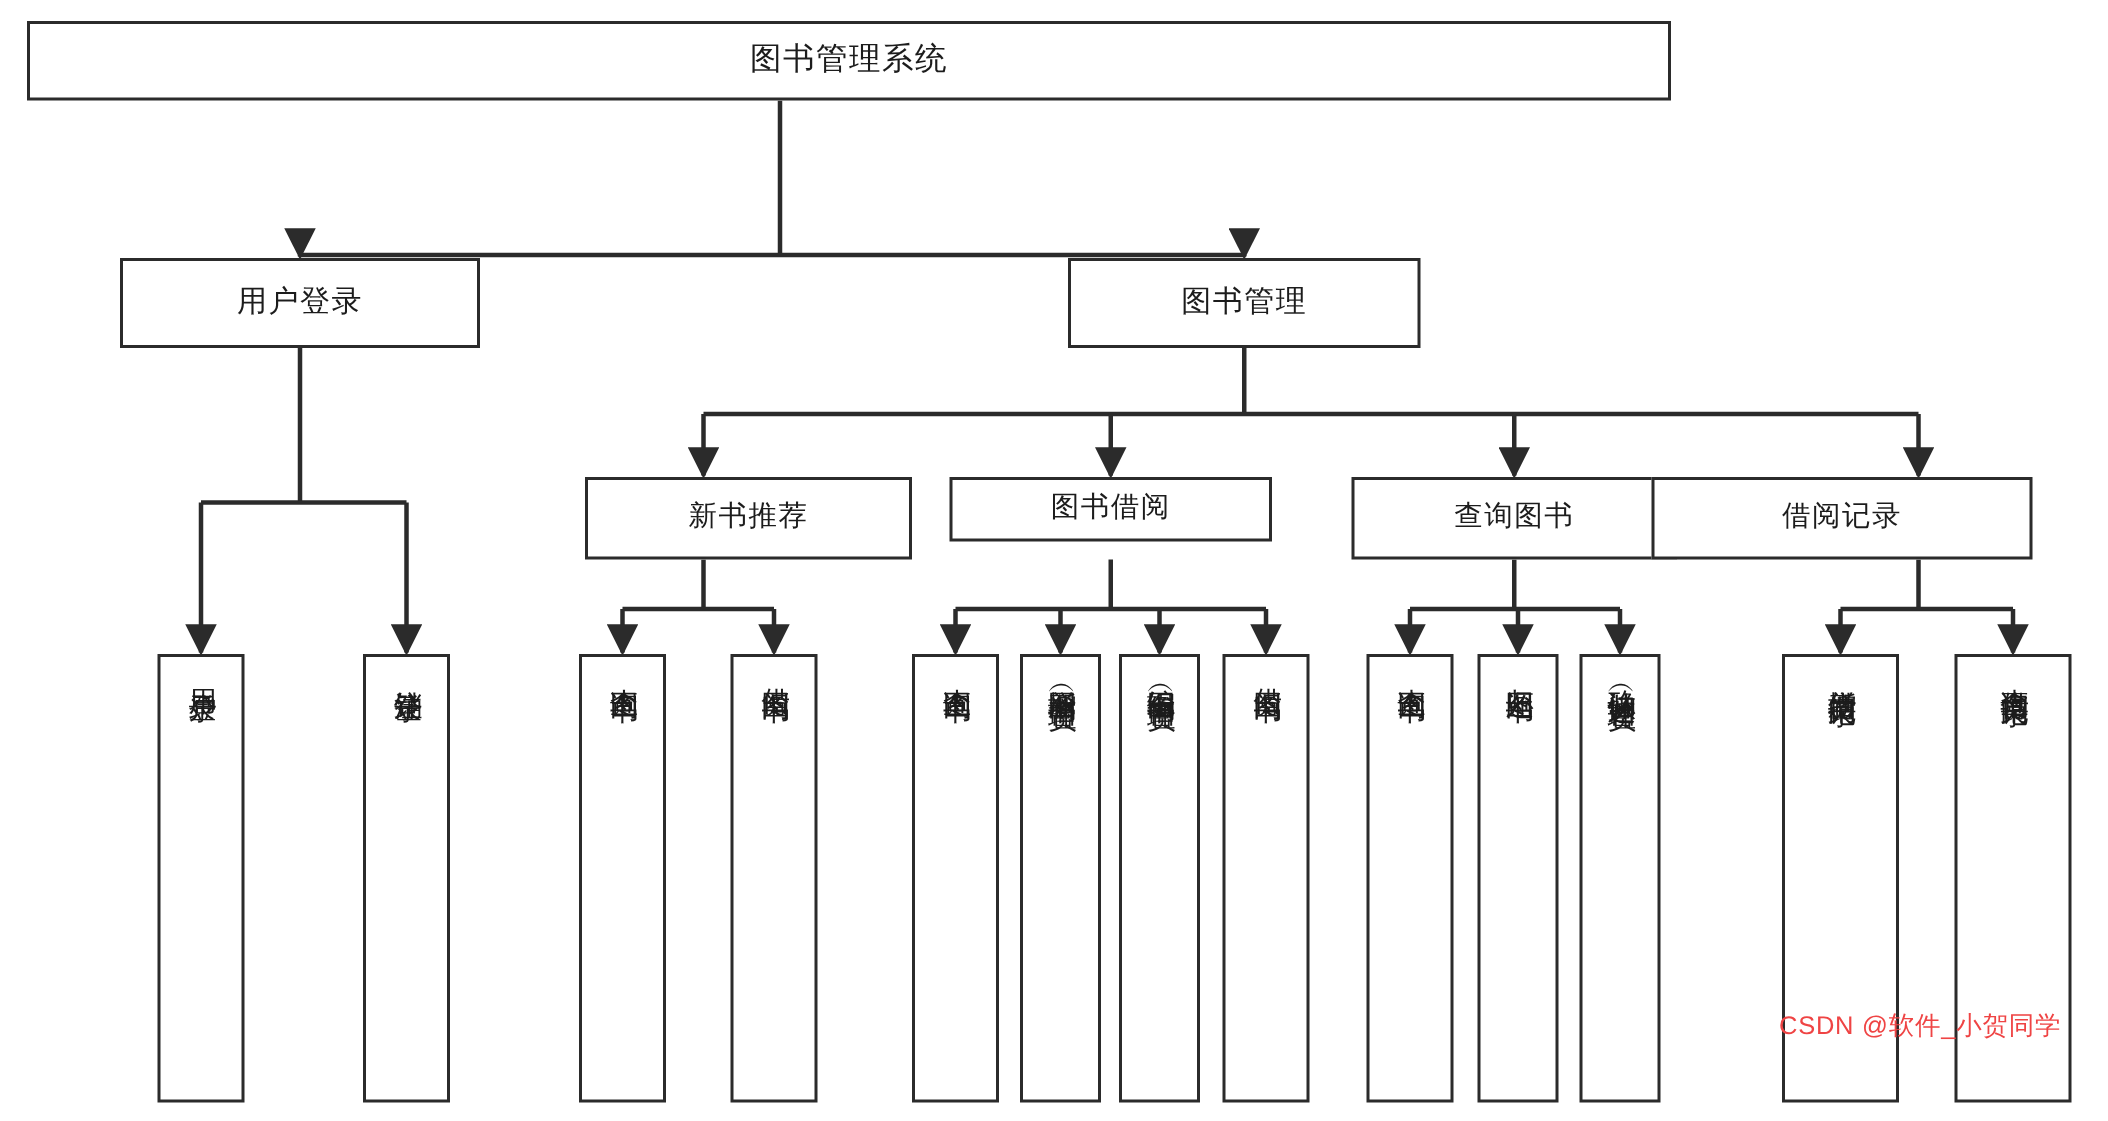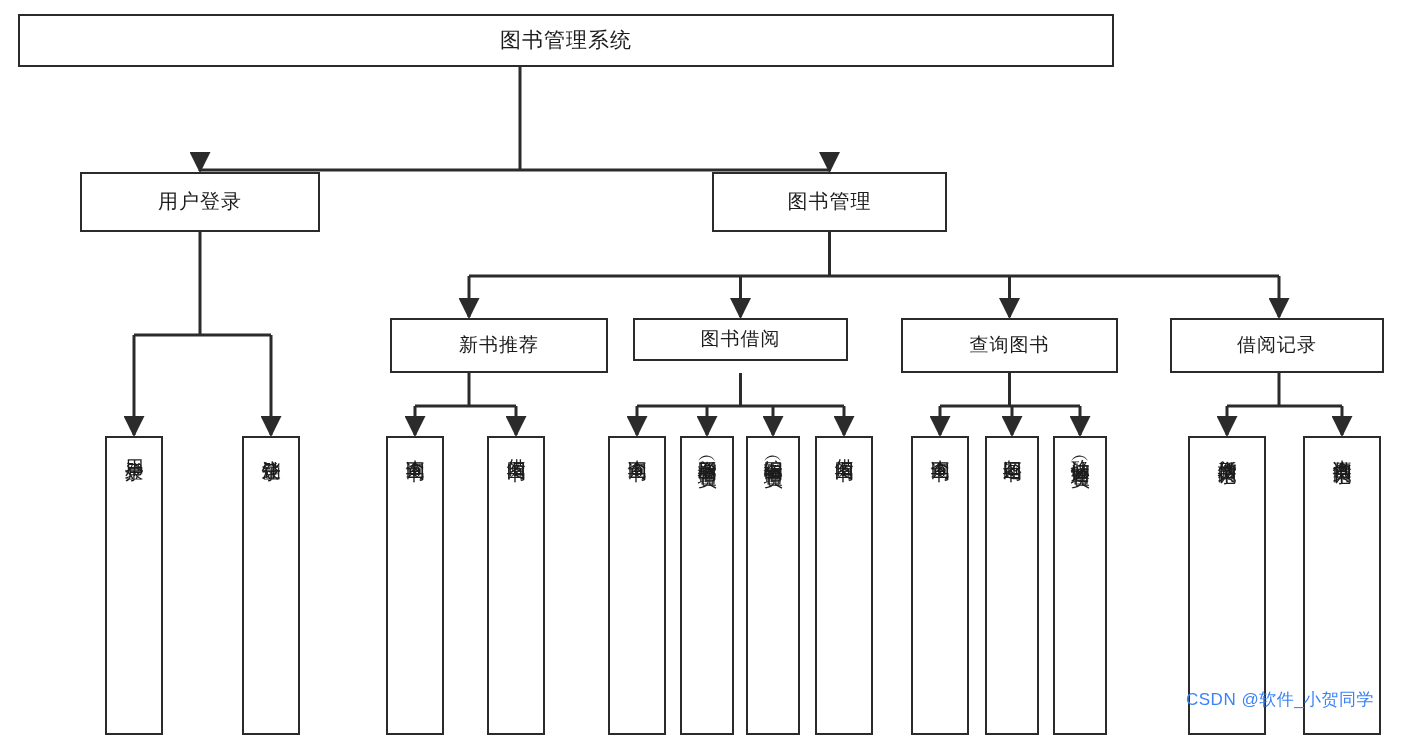--- a/index.html
+++ b/index.html
@@ -58,23 +58,23 @@
     white-space: pre-wrap;
     display: block;
   }
   .htext {
     letter-spacing: 1px;
     white-space: nowrap;
   }
   #watermark {
     position: absolute;
     left: 1186px;
-    top: 688px;
+    top: 672px;
     font-size: 17px;
-    color: #3b82f6;
+    color: #ef4444;
     letter-spacing: 0.5px;
     white-space: nowrap;
     user-select: none;
   }
 </style>
 </head>
 <body>
 
 <div id="canvas">
 
@@ -134,21 +134,21 @@
 
   <div class="node lvl3" style="left: 360px; top: 318px; width: 218px; height: 55px; margin-left: 30px;">
     <span class="htext">新书推荐</span>
   </div>
   <div class="node lvl3" style="left: 633px; top: 318px; width: 215px; height: 43px;">
     <span class="htext">图书借阅</span>
   </div>
   <div class="node lvl3" style="left: 901px; top: 318px; width: 217px; height: 55px;">
     <span class="htext">查询图书</span>
   </div>
-  <div class="node lvl3" style="left: 1170px; top: 318px; width: 214px; height: 55px;">
+  <div class="node lvl3" style="left: 1101px; top: 318px; width: 254px; height: 55px;">
     <span class="htext">借阅记录</span>
   </div>
 
   <div class="node leaf" style="left: 105px; top: 436px; width: 58px; height: 299px;">
     <span class="vtext">用户登录</span>
   </div>
   <div class="node leaf" style="left: 242px; top: 436px; width: 58px; height: 299px;">
     <span class="vtext">注销登录</span>
   </div>
   <div class="node leaf" style="left: 386px; top: 436px; width: 58px; height: 299px;">

